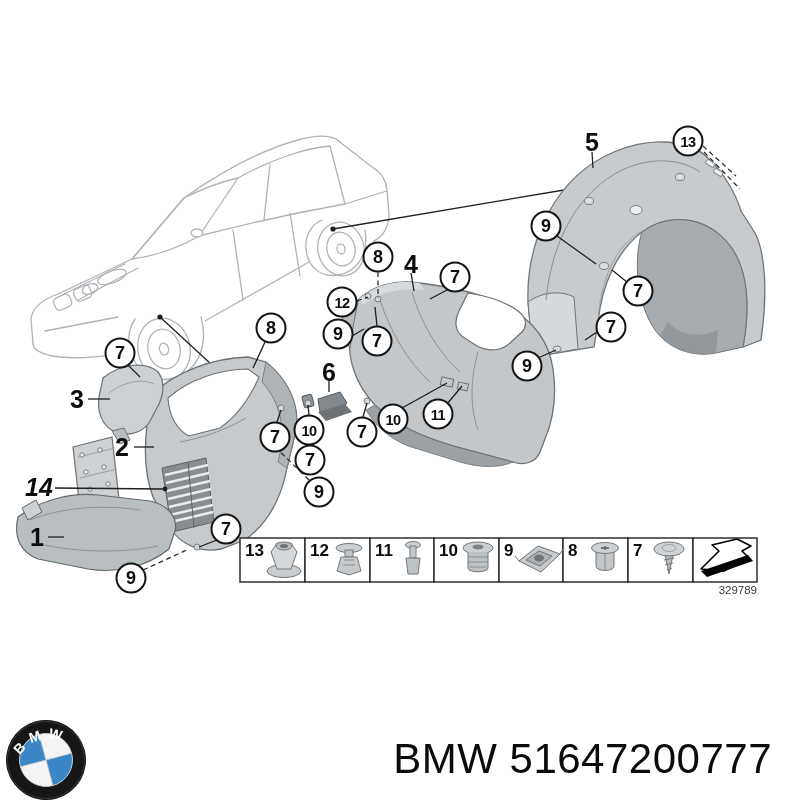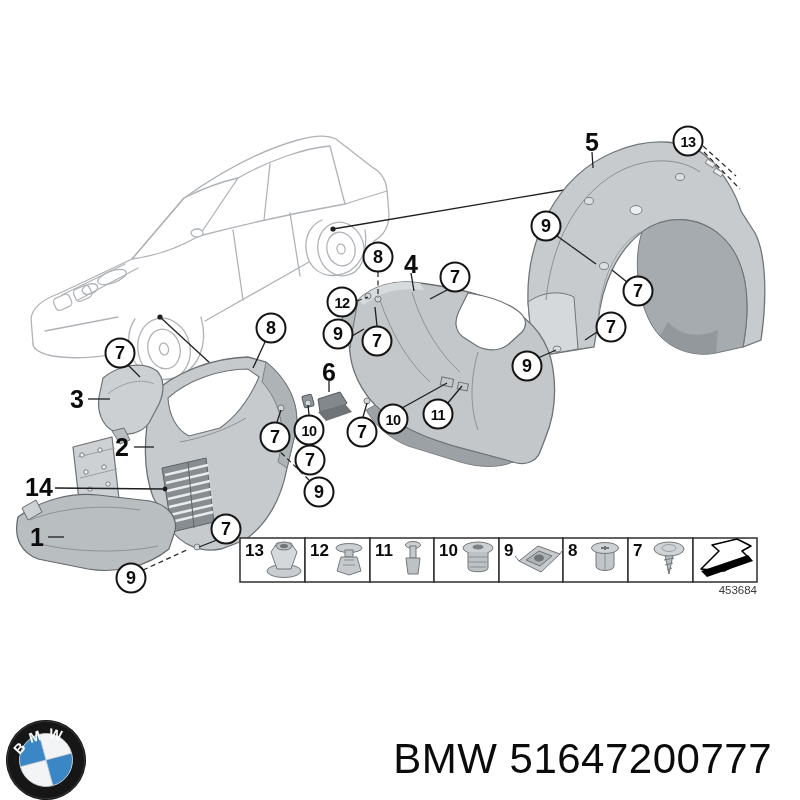--- a/index.html
+++ b/index.html
@@ -250,34 +250,34 @@
   <div class="co w" style="left:393px;top:419px;">10</div>
   <div class="co w" style="left:438px;top:414px;">11</div>
   <div class="co" style="left:527px;top:366px;">9</div>
   <div class="co" style="left:611px;top:327px;">7</div>
   <div class="co" style="left:638px;top:291px;">7</div>
   <div class="co" style="left:546px;top:226px;">9</div>
   <div class="co w" style="left:688px;top:141px;">13</div>
 
   <div class="plbl" style="left:77px;top:399px;">3</div>
   <div class="plbl" style="left:122px;top:447px;">2</div>
-  <div class="plbl" style="left:39px;top:487px;">14</div>
+  <div class="plbl" style="left:39px;top:487px;font-style:italic;">14</div>
   <div class="plbl" style="left:37px;top:537px;">1</div>
   <div class="plbl" style="left:411px;top:264px;">4</div>
   <div class="plbl" style="left:592px;top:142px;">5</div>
   <div class="plbl" style="left:329px;top:372px;">6</div>
 
   <span class="legnum" style="left:245px;top:541px;">13</span>
   <span class="legnum" style="left:310px;top:541px;">12</span>
   <span class="legnum" style="left:375px;top:541px;">11</span>
   <span class="legnum" style="left:439px;top:541px;">10</span>
   <span class="legnum" style="left:504px;top:541px;">9</span>
   <span class="legnum" style="left:568px;top:541px;">8</span>
   <span class="legnum" style="left:633px;top:541px;">7</span>
-  <span class="code" style="right:43px;top:584px;">453684</span>
+  <span class="code" style="right:43px;top:584px;">329789</span>
 
   <svg class="art" width="100" height="95" style="left:0;top:712px;" viewBox="0 0 100 95">
     <g transform="translate(46,48) rotate(-15)">
       <circle r="40" fill="#161616"></circle>
       <circle r="38.5" fill="none" stroke="#4a4a4a" stroke-width="1" opacity=".6"></circle>
       <circle r="26.5" fill="#f2f4f5"></circle>
       <path d="M0,0 L-26.5,0 A26.5,26.5 0 0 1 0,-26.5 Z" fill="#3b86c4"></path>
       <path d="M0,0 L26.5,0 A26.5,26.5 0 0 1 0,26.5 Z" fill="#3b86c4"></path>
       <path d="M-26.5,0 L26.5,0 M0,-26.5 L0,26.5" stroke="#c9ced1" stroke-width=".8" fill="none"></path>
       <circle r="26.5" fill="none" stroke="#c9ced1" stroke-width=".8"></circle>

